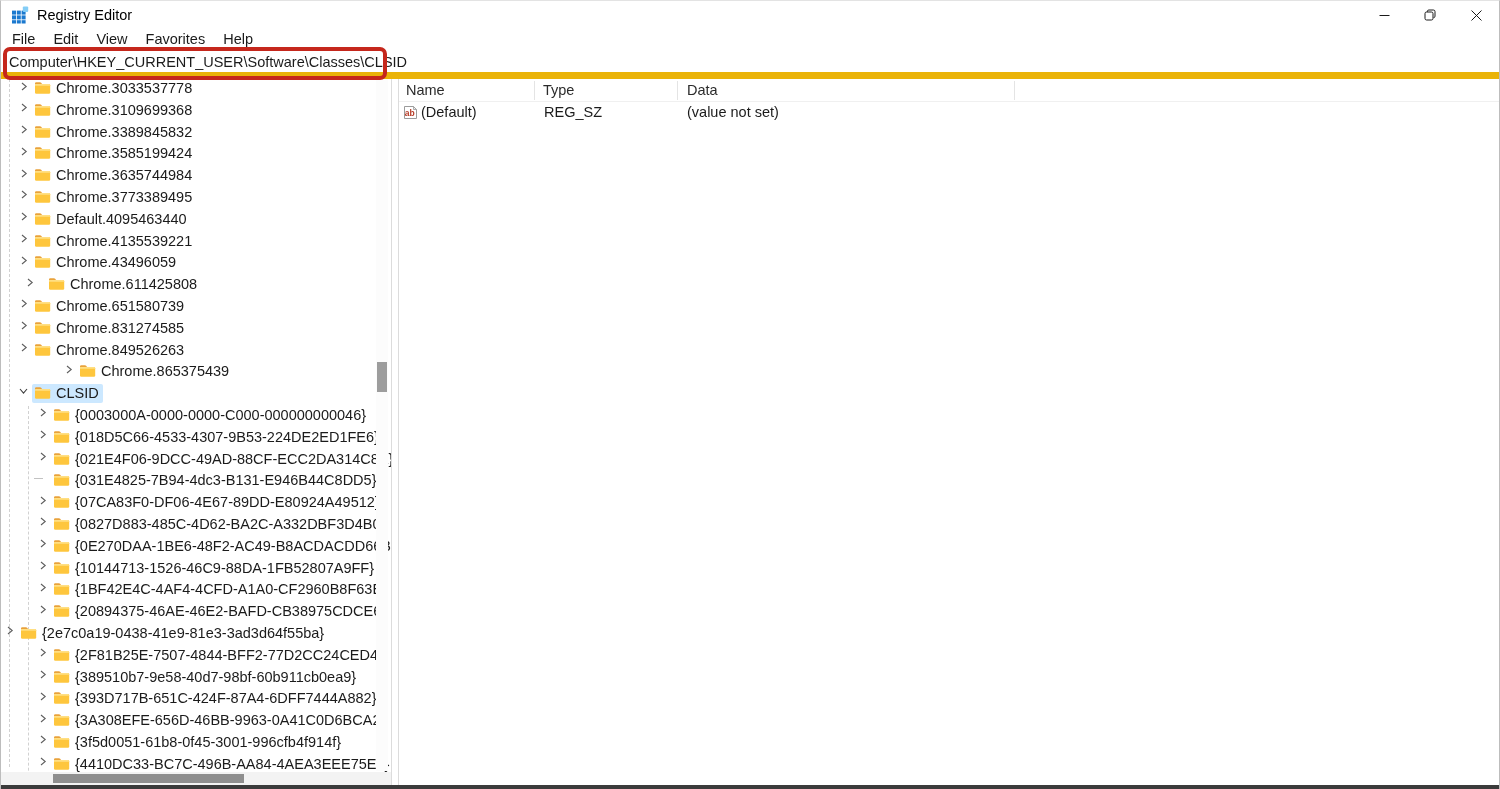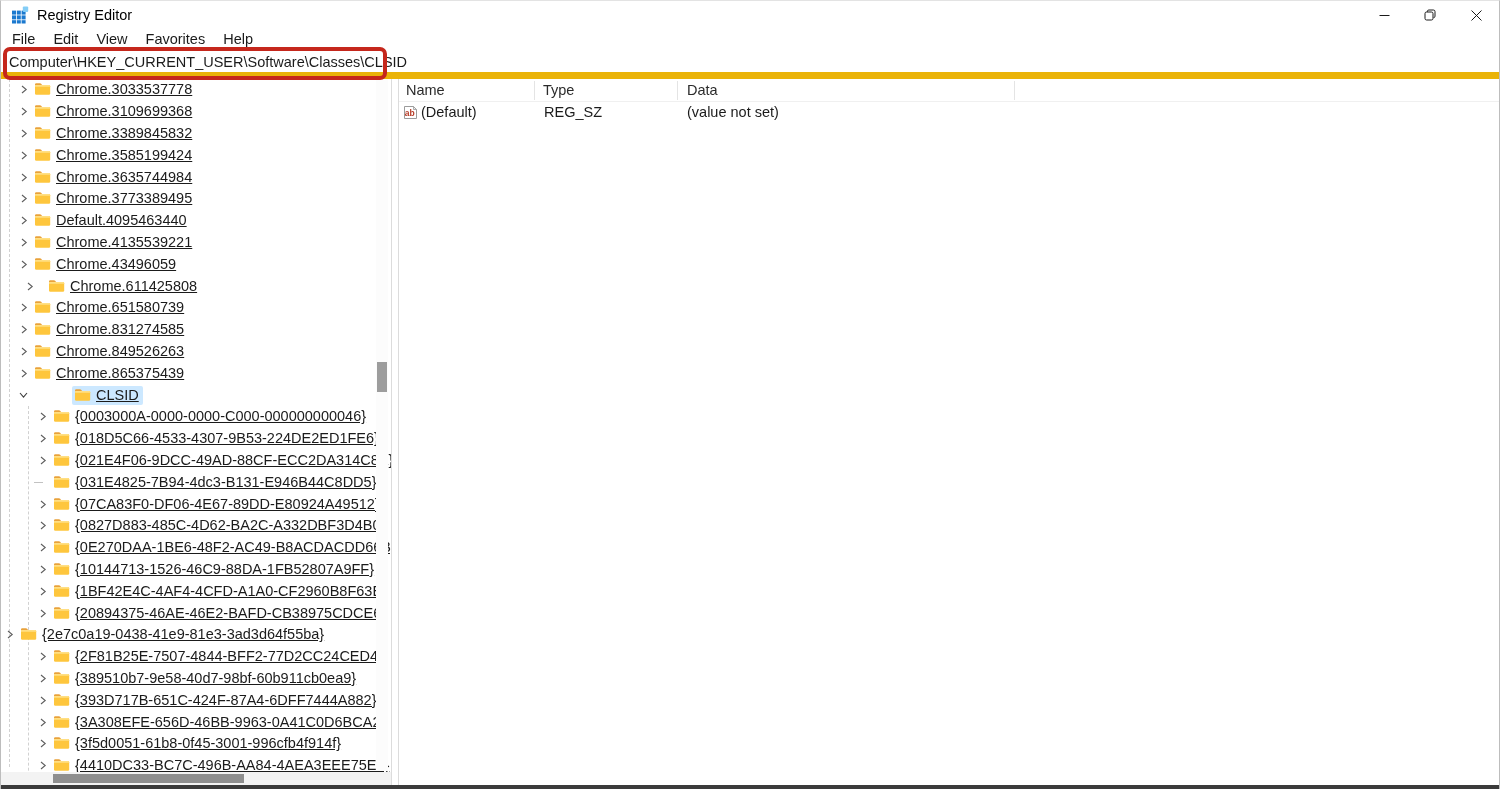--- a/index.html
+++ b/index.html
@@ -26,21 +26,21 @@
     border:4px solid var(--annotation_red,#c5271c); border-radius:7px;
     pointer-events:none; z-index:50;
   }
   
   .content { position:absolute; top:78px; left:0; right:0; bottom:0; }
   .tree-pane { position:absolute; left:0; top:0; width:390px; bottom:0; overflow:hidden; background:#fff; }
   .tree-guide { position:absolute; width:0; border-left:1px dashed rgba(0,0,0,0.18); }
   .guide-l0 { left:8px; top:0; height:688px; }
   .guide-l1 { left:27px; top:327px; height:430px; }
   .tree-rows { position:absolute; left:0; top:0; right:0; }
-  .tree-row { height:21.8px; display:flex; align-items:center; white-space:nowrap;text-decoration:underline; }
+  .tree-row { height:21.8px; display:flex; align-items:flex-start; white-space:nowrap; }
   .chev { width:17px; height:14px; display:inline-flex; align-items:center; justify-content:center; flex:none; }
   .leaf-dash { width:17px; height:14px; display:inline-flex; align-items:center; flex:none; }
   .leaf-dash i { display:block; width:9px; height:0; border-top:1px solid #c2c2c2; }
   .node { display:inline-flex; align-items:center; padding:1px 4px 2px 2px; border-radius:2px; }
   .node.selected { background:var(--selection,#cce8ff); }
   .folder { width:17px; height:14px; margin-right:5px; flex:none; display:inline-flex; }
   .tree-label { font-size:14.5px; color:#1b1b1b; }
   
   .vscroll { position:absolute; top:0; bottom:18px; right:3px; width:12px; background:#fcfcfc; }
   .vscroll-thumb { position:absolute; left:1px; width:10px; top:283px; height:30px; background:var(--scrollbar_thumb,#9d9d9d); }
@@ -332,38 +332,38 @@
             <span class="folder">
               <svg width="17" height="14" viewBox="0 0 17 14">
                 <path d="M1 2.4 Q1 1.2 2.2 1.2 L6 1.2 Q6.7 1.2 7.1 1.7 L8.1 3 L1 3 Z" fill="var(--folder_back,#e9a23b)"></path>
                 <rect x="1" y="3" width="15.2" height="9.8" rx="1.3" fill="var(--folder_main,#fec63d)"></rect>
                 <path d="M1 4.8 L16.2 4.8 L16.2 4.2 Q16.2 3 15 3 L2.2 3 Q1 3 1 4.2 Z" fill="var(--folder_light,#ffdf83)"></path>
               </svg>
             </span>
             <span class="tree-label">Chrome.849526263</span>
           </span>
         </div>
-        <div class="tree-row" style="padding-left: 14px;">
+        <div class="tree-row" style="padding-left: 14px; margin-left: 45px;">
           <span class="chev">
             <svg width="10" height="11" viewBox="0 0 10 11">
               <path d="M3 2 L7.2 5.5 L3 9" fill="none" stroke="#5f5f5f" stroke-width="1.1"></path>
             </svg>
           </span>
           <span class="node">
             <span class="folder">
               <svg width="17" height="14" viewBox="0 0 17 14">
                 <path d="M1 2.4 Q1 1.2 2.2 1.2 L6 1.2 Q6.7 1.2 7.1 1.7 L8.1 3 L1 3 Z" fill="var(--folder_back,#e9a23b)"></path>
                 <rect x="1" y="3" width="15.2" height="9.8" rx="1.3" fill="var(--folder_main,#fec63d)"></rect>
                 <path d="M1 4.8 L16.2 4.8 L16.2 4.2 Q16.2 3 15 3 L2.2 3 Q1 3 1 4.2 Z" fill="var(--folder_light,#ffdf83)"></path>
               </svg>
             </span>
             <span class="tree-label">Chrome.865375439</span>
           </span>
         </div>
-        <div class="tree-row" style="padding-left: 14px; gap: 40px;">
+        <div class="tree-row" style="padding-left: 14px;">
           <span class="chev">
             <svg width="11" height="10" viewBox="0 0 11 10">
               <path d="M2 3 L5.5 7.2 L9 3" fill="none" stroke="#3f3f3f" stroke-width="1.1"></path>
             </svg>
           </span>
           <span class="node selected">
             <span class="folder">
               <svg width="17" height="14" viewBox="0 0 17 14">
                 <path d="M1 2.4 Q1 1.2 2.2 1.2 L6 1.2 Q6.7 1.2 7.1 1.7 L8.1 3 L1 3 Z" fill="var(--folder_back,#e9a23b)"></path>
                 <rect x="1" y="3" width="15.2" height="9.8" rx="1.3" fill="var(--folder_main,#fec63d)"></rect>

